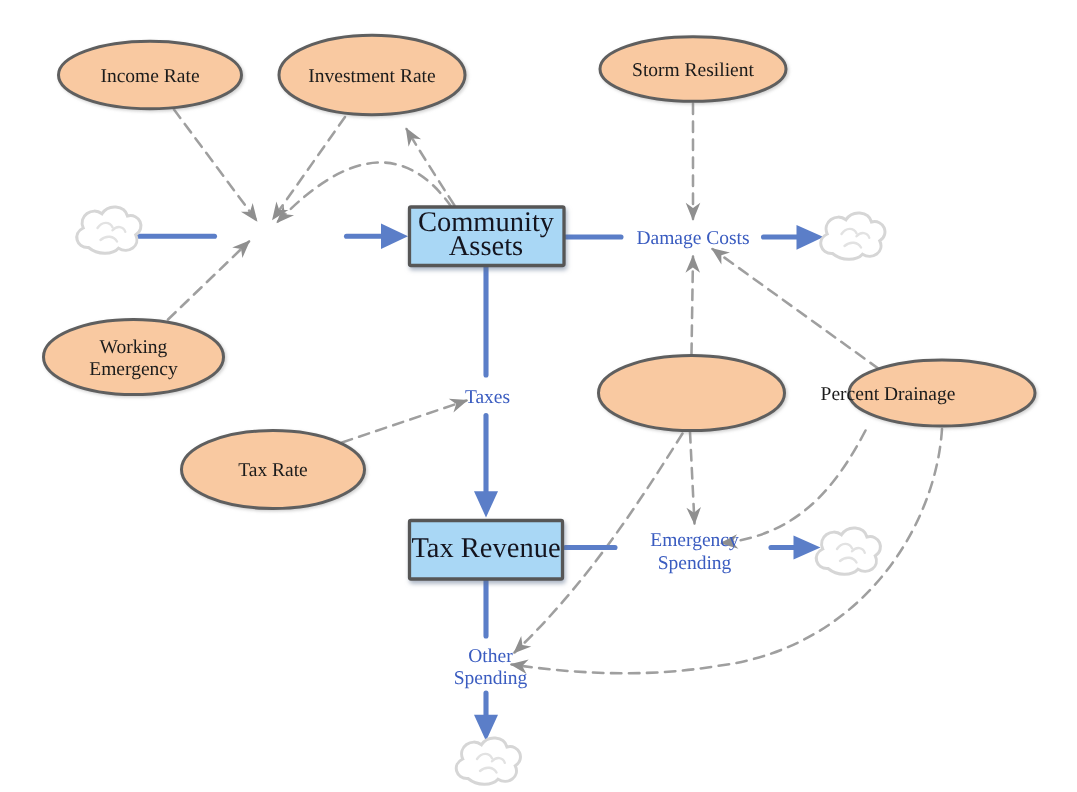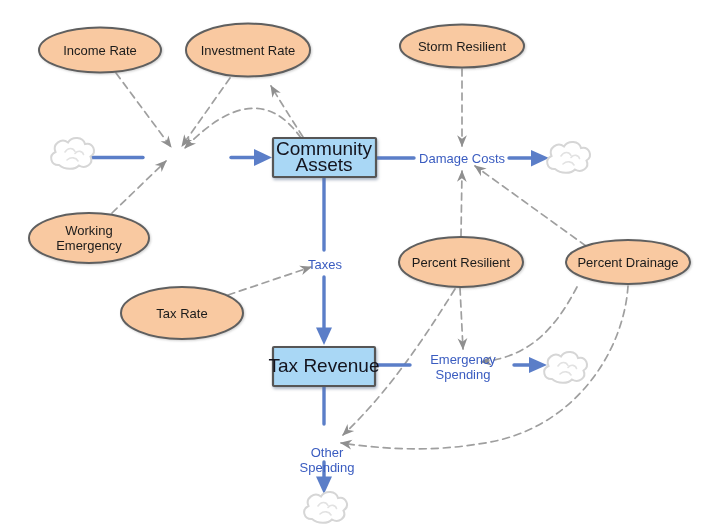--- a/index.html
+++ b/index.html
@@ -1,20 +1,20 @@
 <!DOCTYPE html>
 <html><head>
 <meta charset="utf-8">
 <style>
   html,body{margin:0;padding:0;background:#ffffff;}
   #canvas{
     position:relative;
     width:718px;height:528px;
     background:#ffffff;
-    font-family:Liberation Sans, sans-serif;
+    font-family:Liberation Serif, serif;
     overflow:hidden;
   }
   #diagram-svg{position:absolute;left:0;top:0;}
   .label{
     position:absolute;
     transform:translate(-50%,-50%);
     text-align:center;
     white-space:nowrap;
     pointer-events:auto;
   }
@@ -127,23 +127,22 @@
   </div>
   <div class="label node-label" style="left:89px;top:238px;">
     <span>Working</span>
     <span>Emergency</span>
   </div>
   <div class="label node-label" style="left:182px;top:313px;">
     <span>Tax Rate</span>
     <span></span>
   </div>
   <div class="label node-label" style="left:461px;top:262px;">
-    <span>Percent Resilient</span>
   </div>
-  <div class="label node-label" style="left:628px;top:262px;text-align:right;">
+  <div class="label node-label" style="left:592px;top:262px;text-align:right;">
     <span>Percent Drainage</span>
   </div>
 
   <div class="label stock-label" style="left:324px;top:157px;">
     <span>Community</span>
     <span>Assets</span>
   </div>
   <div class="label stock-label" style="left:324px;top:366px;text-align:right;">
     <span>Tax Revenue</span>
     <span></span>
@@ -154,18 +153,18 @@
     <span></span>
   </div>
   <div class="label flow-label" style="left:325px;top:264px;">
     <span>Taxes</span>
     <span></span>
   </div>
   <div class="label flow-label" style="left:463px;top:367px;">
     <span>Emergency</span>
     <span>Spending</span>
   </div>
-  <div class="label flow-label" style="left:327px;top:444px;margin-top:16px;">
+  <div class="label flow-label" style="left:327px;top:444px;">
     <span>Other</span>
     <span>Spending</span>
   </div>
 
 </div>
 
 </body></html>

